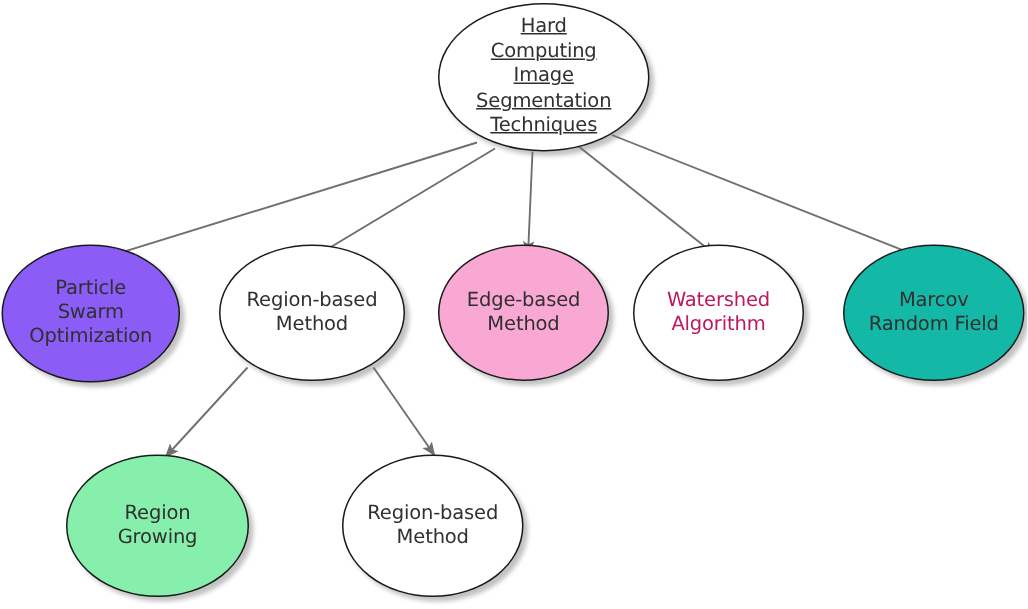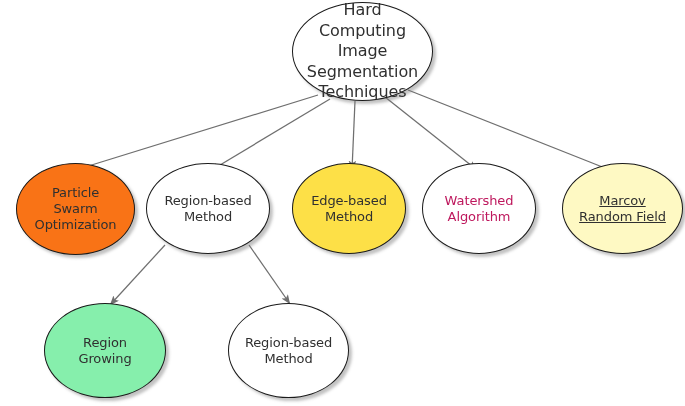--- a/index.html
+++ b/index.html
@@ -37,22 +37,23 @@
     box-shadow: 3px 3px 3px rgba(120,120,120,0.45);
   }
   .node-label {
     display: block;
     line-height: 1.22;
     white-space: pre-line;
     font-size: 13px;
     letter-spacing: -0.1px;
   }
   .node.root .node-label {
-    font-size: 16px;
+    font-size: 13px;
     line-height: 1.28;
+    text-decoration: underline;
   }
 </style>
 </head>
 <body>
 
 <div id="canvas">
 
   <svg id="edge-layer" viewBox="0 0 685 406" xmlns="http://www.w3.org/2000/svg">
     <defs>
       <marker id="arrowhead" markerWidth="9" markerHeight="9" refX="7.4" refY="3.1" orient="auto" markerUnits="strokeWidth">
@@ -71,38 +72,38 @@
   </svg>
 
   <div id="nodes">
       <div class="node root" style="left: 292px; top: 2px; width: 141px; height: 99px; border-color: rgb(26, 26, 26); background: rgb(255, 255, 255); color: rgb(48, 48, 48);">
         <span class="node-label">Hard
 Computing
 Image
 Segmentation
 Techniques</span>
       </div>
-      <div class="node" style="left: 16px; top: 163px; width: 119px; height: 92px; border-color: rgb(26, 26, 26); background: #f97316; color: rgb(48, 48, 48);">
+      <div class="node" style="left: 1px; top: 163px; width: 119px; height: 92px; border-color: rgb(26, 26, 26); background: #8b5cf6; color: rgb(48, 48, 48);">
         <span class="node-label">Particle
 Swarm
 Optimization</span>
       </div>
       <div class="node" style="left: 146px; top: 163px; width: 124px; height: 91px; border-color: rgb(26, 26, 26); background: rgb(255, 255, 255); color: rgb(48, 48, 48);">
         <span class="node-label">Region-based
 Method</span>
       </div>
-      <div class="node" style="left: 292px; top: 163px; width: 114px; height: 91px; border-color: rgb(26, 26, 26); background: #fde047; color: rgb(48, 48, 48);">
+      <div class="node" style="left: 292px; top: 163px; width: 114px; height: 91px; border-color: rgb(26, 26, 26); background: #f9a8d4; color: rgb(48, 48, 48);">
         <span class="node-label">Edge-based
 Method</span>
       </div>
       <div class="node" style="left: 422px; top: 163px; width: 114px; height: 91px; border-color: rgb(26, 26, 26); background: rgb(255, 255, 255); color: #be185d;">
         <span class="node-label">Watershed
 Algorithm</span>
       </div>
-      <div class="node" style="left: 562px; top: 163px; width: 121px; height: 91px; border-color: rgb(26, 26, 26); background: #fef9c3; color: rgb(48, 48, 48); text-decoration: underline;">
+      <div class="node" style="left: 562px; top: 163px; width: 121px; height: 91px; border-color: rgb(26, 26, 26); background: #14b8a6; color: rgb(48, 48, 48);">
         <span class="node-label">Marcov
 Random Field</span>
       </div>
       <div class="node" style="left: 44px; top: 303px; width: 122px; height: 95px; border-color: rgb(26, 26, 26); background: #86efac; color: rgb(48, 48, 48);">
         <span class="node-label">Region
 Growing</span>
       </div>
       <div class="node" style="left: 228px; top: 303px; width: 121px; height: 95px; border-color: rgb(26, 26, 26); background: rgb(255, 255, 255); color: rgb(48, 48, 48);">
         <span class="node-label">Region-based
 Method</span>

